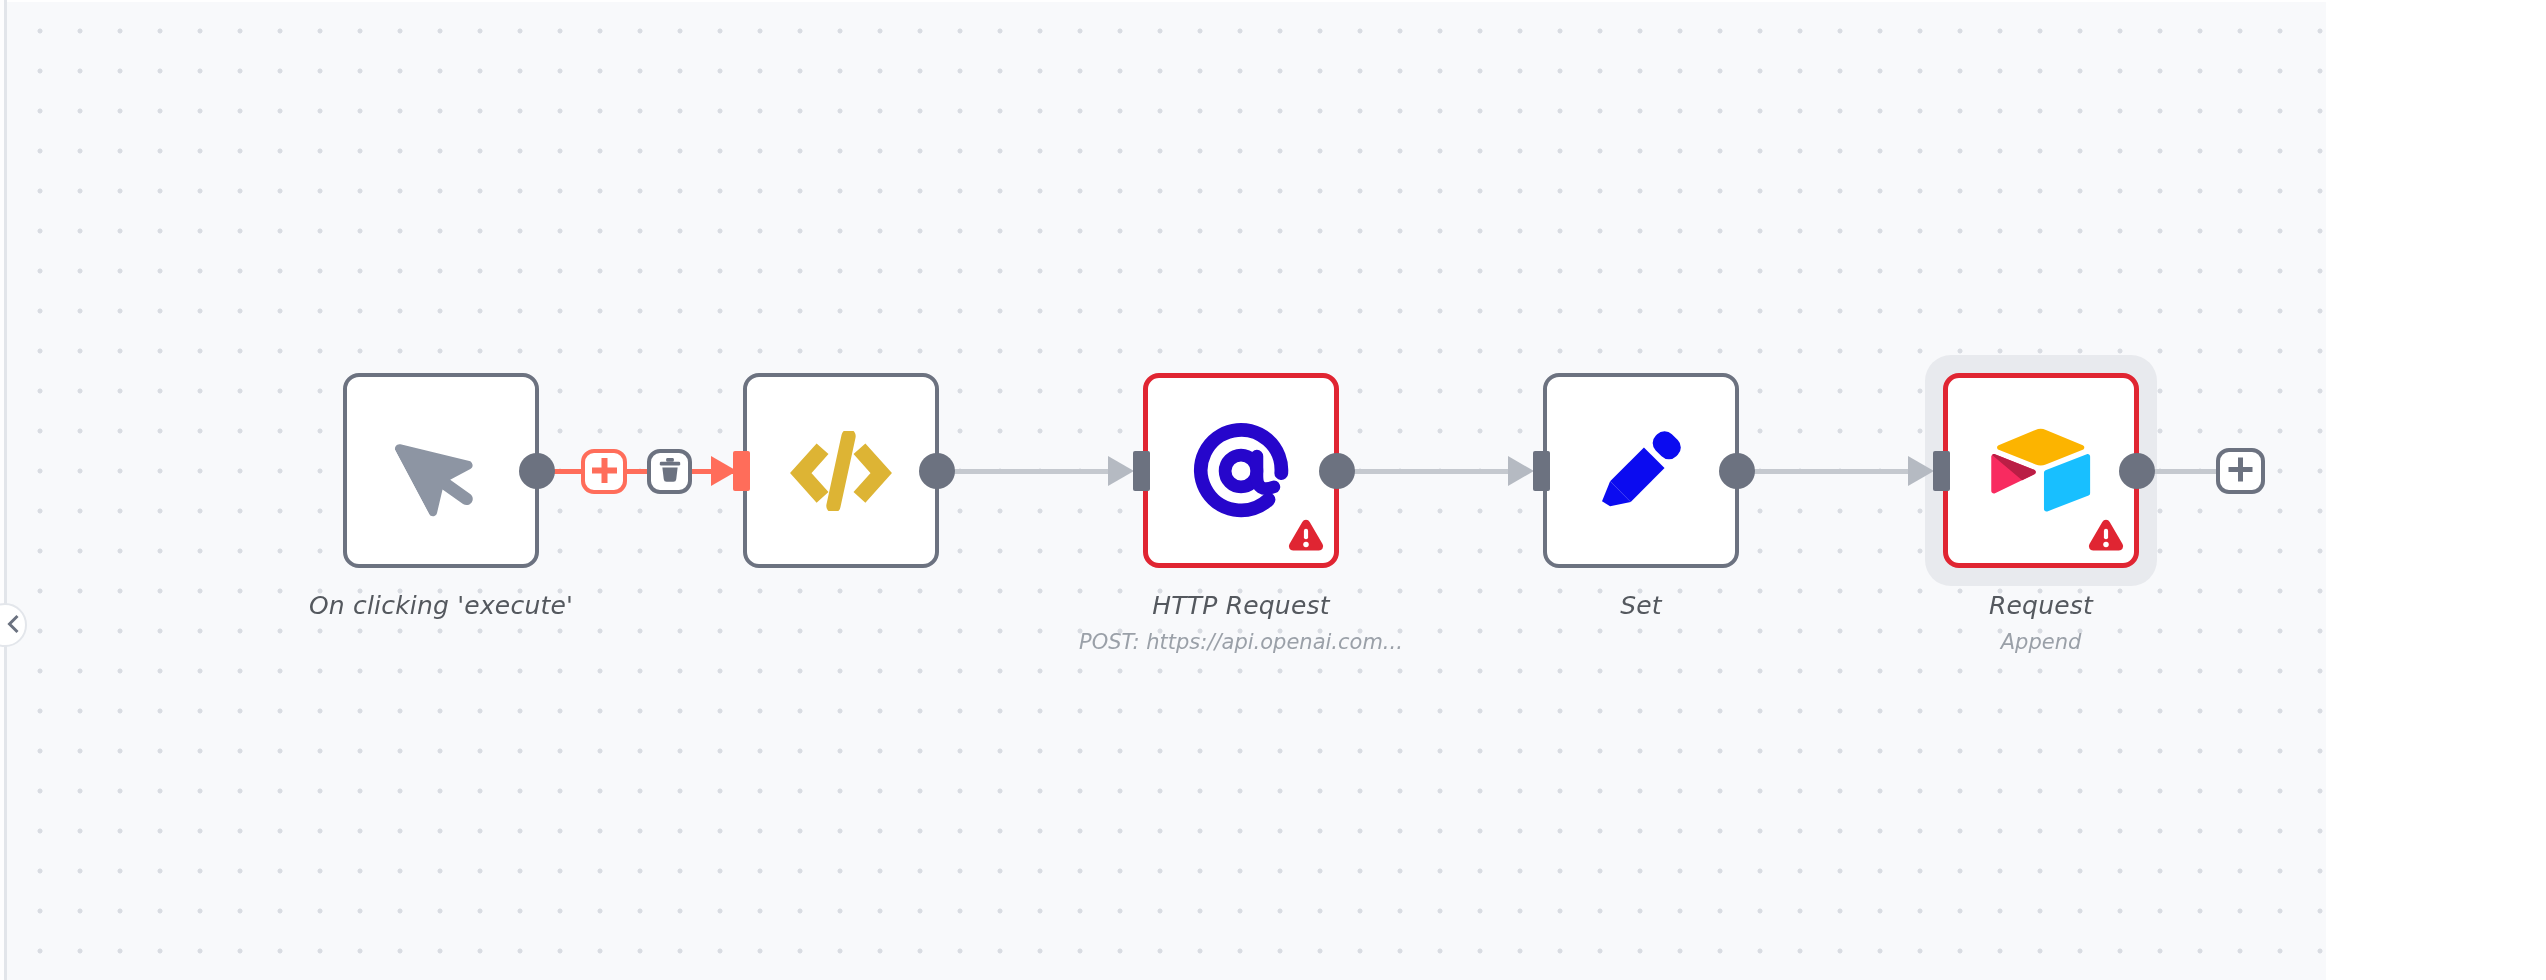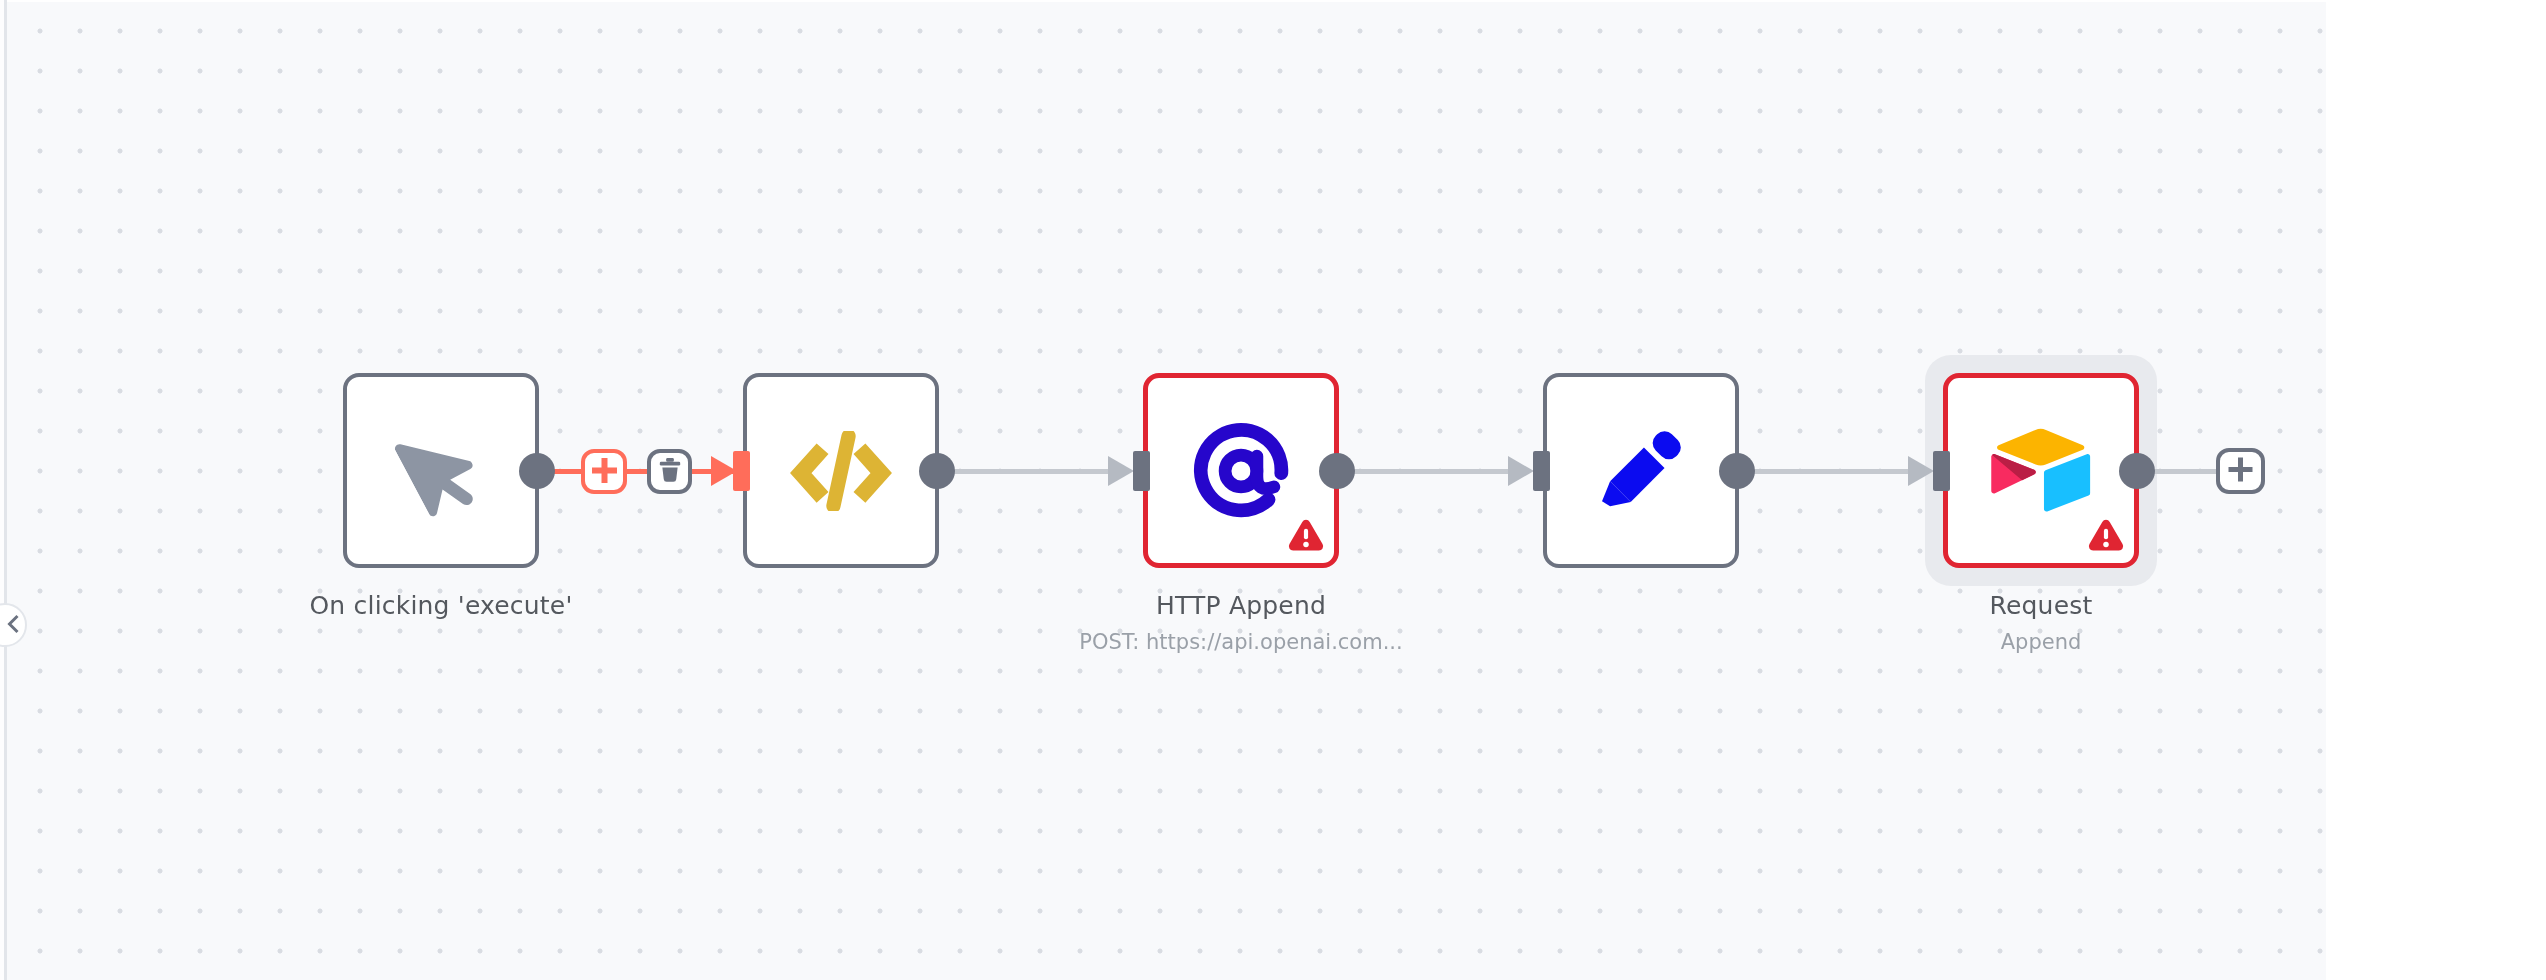--- a/index.html
+++ b/index.html
@@ -3,20 +3,21 @@
 <meta charset="utf-8">
 <style>
   html,body{margin:0;padding:0;background:#fff;}
   body{font-family:"DejaVu Sans","Liberation Sans",sans-serif;}
   #canvas{
     position:relative;width:2326px;height:980px;overflow:hidden;
     background-color:#f8f9fb;
     background-image:radial-gradient(circle,#d9dce2 2.1px,rgba(217,220,226,0) 2.9px);
     background-size:40px 40px;
     background-position:-20px 11px;
+    font-style:italic;
   }
   .top-edge{position:absolute;left:0;top:0;width:100%;height:2px;background:#ffffff;z-index:8;}
   .side-strip{position:absolute;left:0;top:0;width:4px;height:100%;background:#fdfdfe;z-index:8;}
   .side-divider{position:absolute;left:4px;top:0;width:3px;height:100%;background:#e2e5ea;z-index:8;}
   .sidebar-toggle{
     position:absolute;left:-17px;top:603px;width:44px;height:44px;border-radius:50%;
     background:#fff;border:2px solid #e3e6eb;z-index:9;padding:0;cursor:pointer;
     display:flex;align-items:center;justify-content:center;box-sizing:border-box;
   }
   .node{
@@ -185,22 +186,25 @@
             <rect x="1.5" y="11" width="24" height="5"></rect>
           </g>
         </svg>
     </span>
   </button>
 
   <div class="node-label" style="left:241px;">
     <div class="title">On clicking 'execute'</div>
   </div>
   <div class="node-label" style="left:1041px;">
-    <div class="title">HTTP Append</div>
+    <div class="title">HTTP Request</div>
     <div class="subtitle">POST: https://api.openai.com...</div>
+  </div>
+  <div class="node-label" style="left:1441px;">
+    <div class="title">Set</div>
   </div>
   <div class="node-label" style="left:1841px;">
     <div class="title">Request</div>
     <div class="subtitle">Append</div>
   </div>
 
   <div class="side-strip"></div>
   <div class="side-divider"></div>
   <button class="sidebar-toggle">
     <span style="margin-left:18px;">

